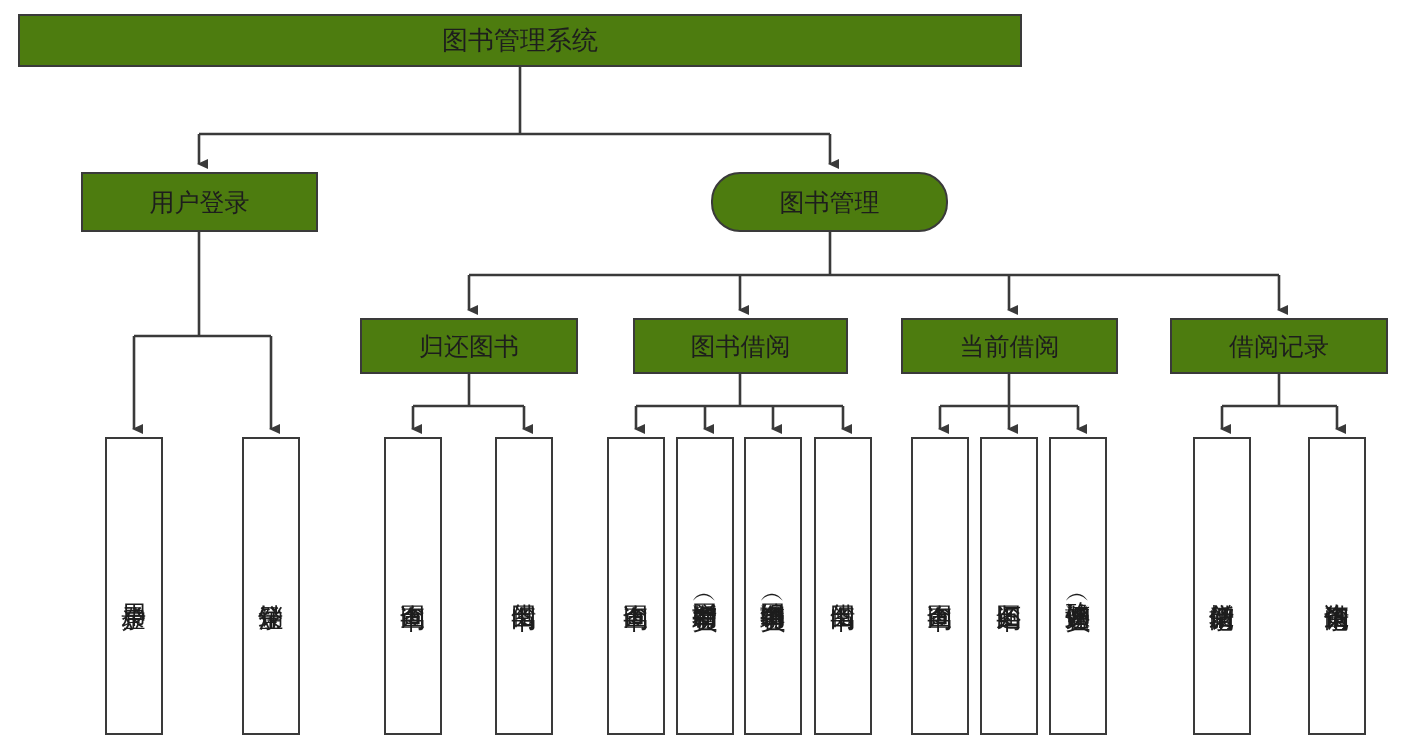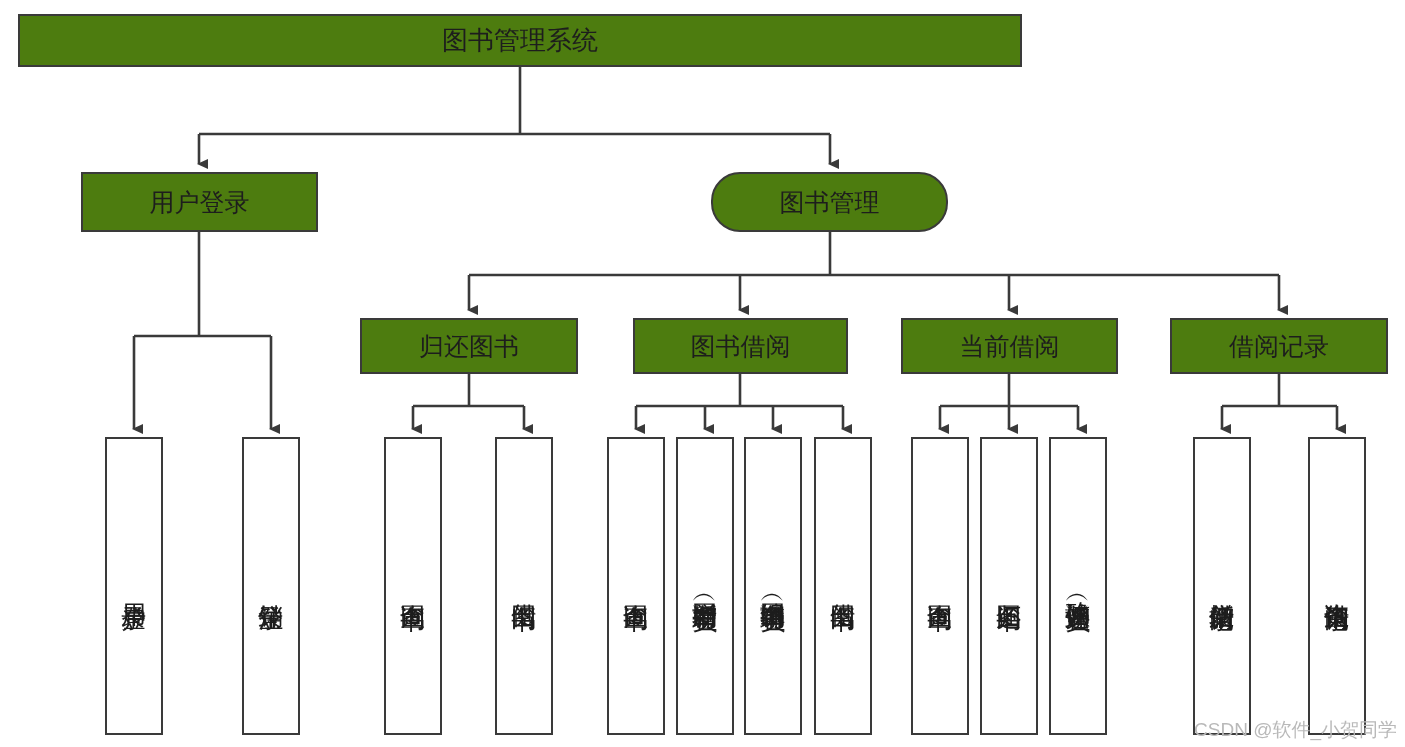--- a/index.html
+++ b/index.html
@@ -164,15 +164,14 @@
     <span class="vtext">确认归还（管理员）</span>
   </div>
 
   <div class="leaf" style="left:1193px;top:437px;width:58px;height:298px;">
     <span class="vtext">新增借阅记录</span>
   </div>
   <div class="leaf" style="left:1308px;top:437px;width:58px;height:298px;">
     <span class="vtext">查询借阅记录</span>
   </div>
 
-  <div class="watermark">CSDN @软件_小贺同学</div>
 
 </div>
 
 </body></html>

